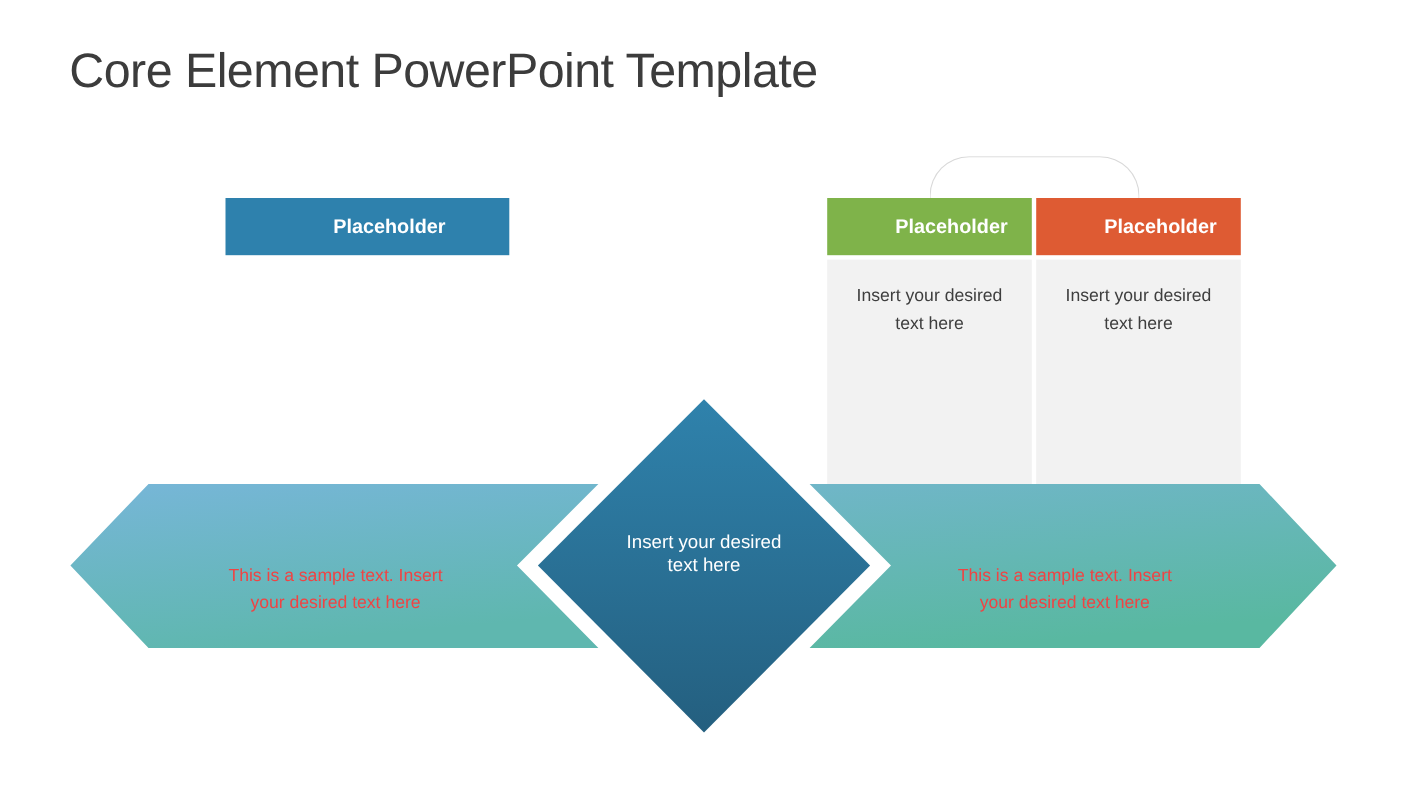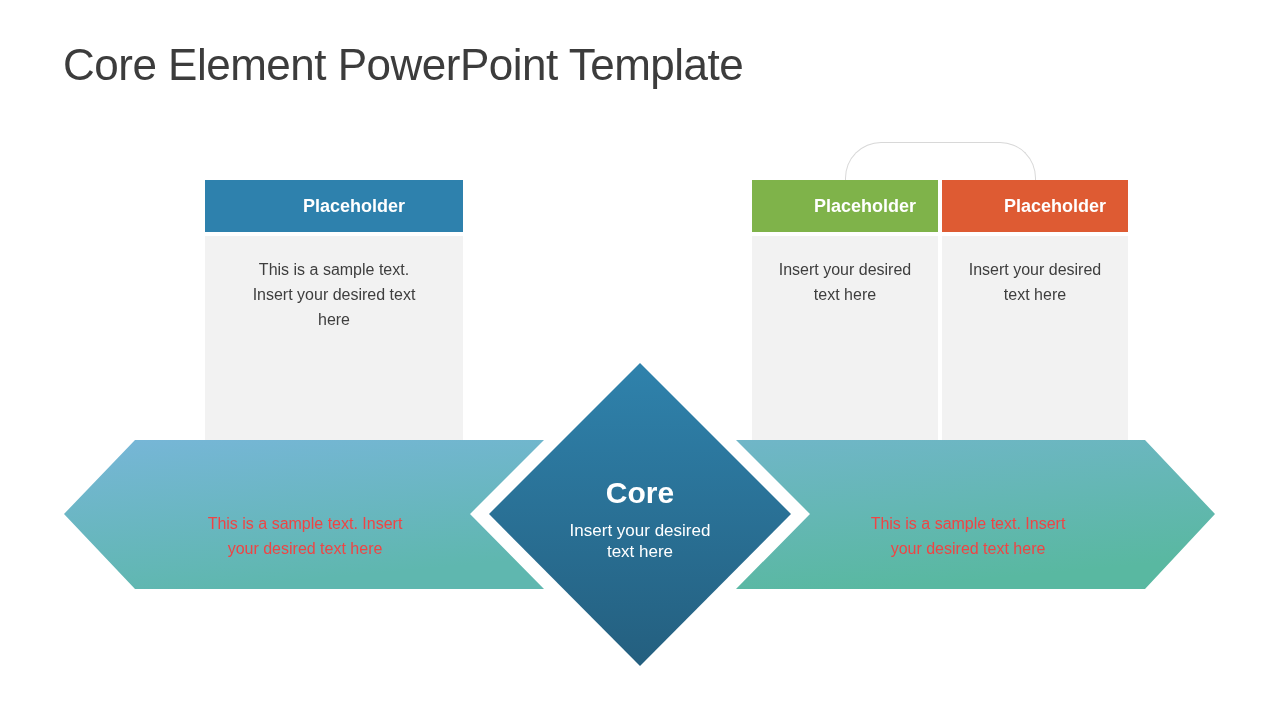--- a/index.html
+++ b/index.html
@@ -107,25 +107,20 @@
 <body>
 
 <div class="slide">
 
   <h1 class="title">Core Element PowerPoint Template</h1>
 
   <div class="connector"></div>
 
   <div class="card card-left">
     <div class="card-header" style="background-color: rgb(46, 129, 173);">Placeholder</div>
-    <div class="card-body">
-      <div>This is a sample text.</div>
-      <div>Insert your desired text</div>
-      <div>here</div>
-    </div>
   </div>
 
   <div class="card card-green">
     <div class="card-header" style="background-color: rgb(127, 179, 74);">Placeholder</div>
     <div class="card-body">
       <div>Insert your desired</div>
       <div>text here</div>
     </div>
   </div>
 
@@ -161,20 +156,19 @@
     <div>This is a sample text. Insert</div>
     <div>your desired text here</div>
   </div>
 
   <div class="band-text right">
     <div>This is a sample text. Insert</div>
     <div>your desired text here</div>
   </div>
 
   <div class="core-text">
-    <div class="core-title">Core</div>
     <div class="core-sub">
       <div>Insert your desired</div>
       <div>text here</div>
     </div>
   </div>
 
 </div>
 
 </body></html>

